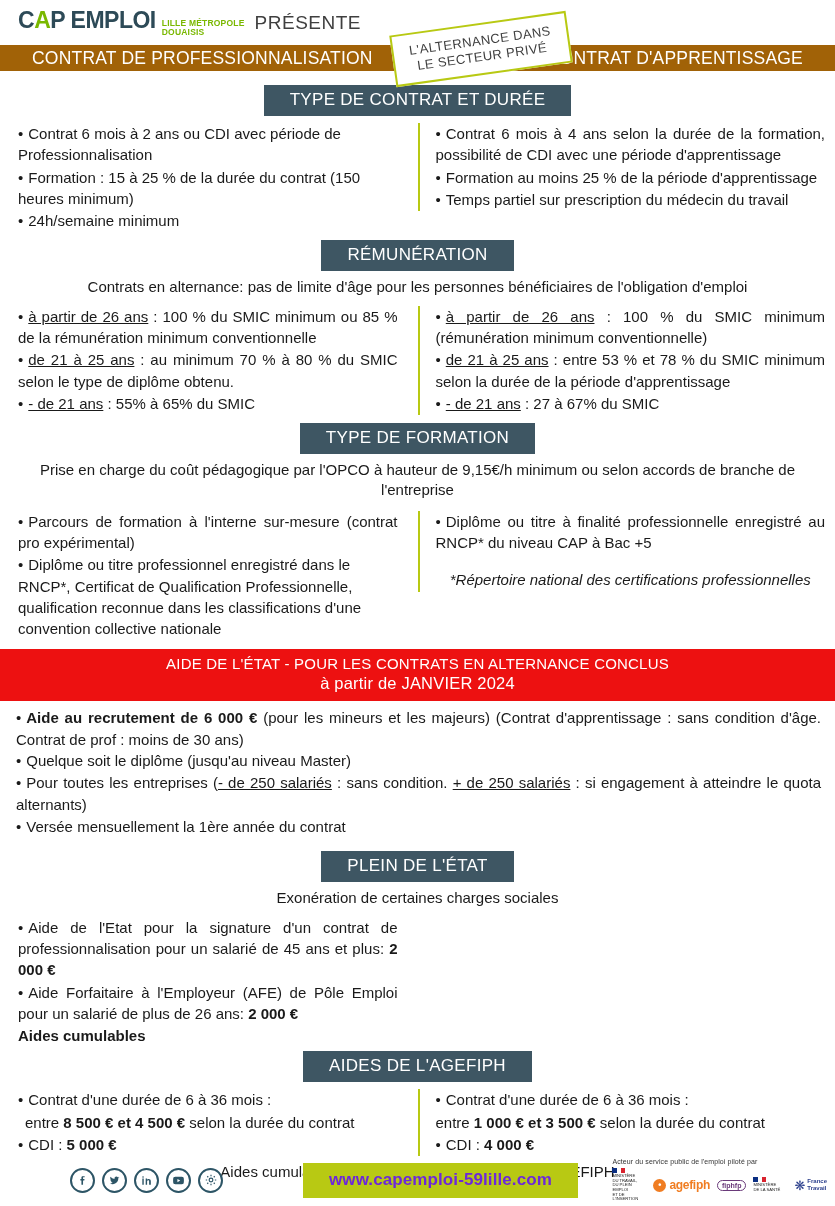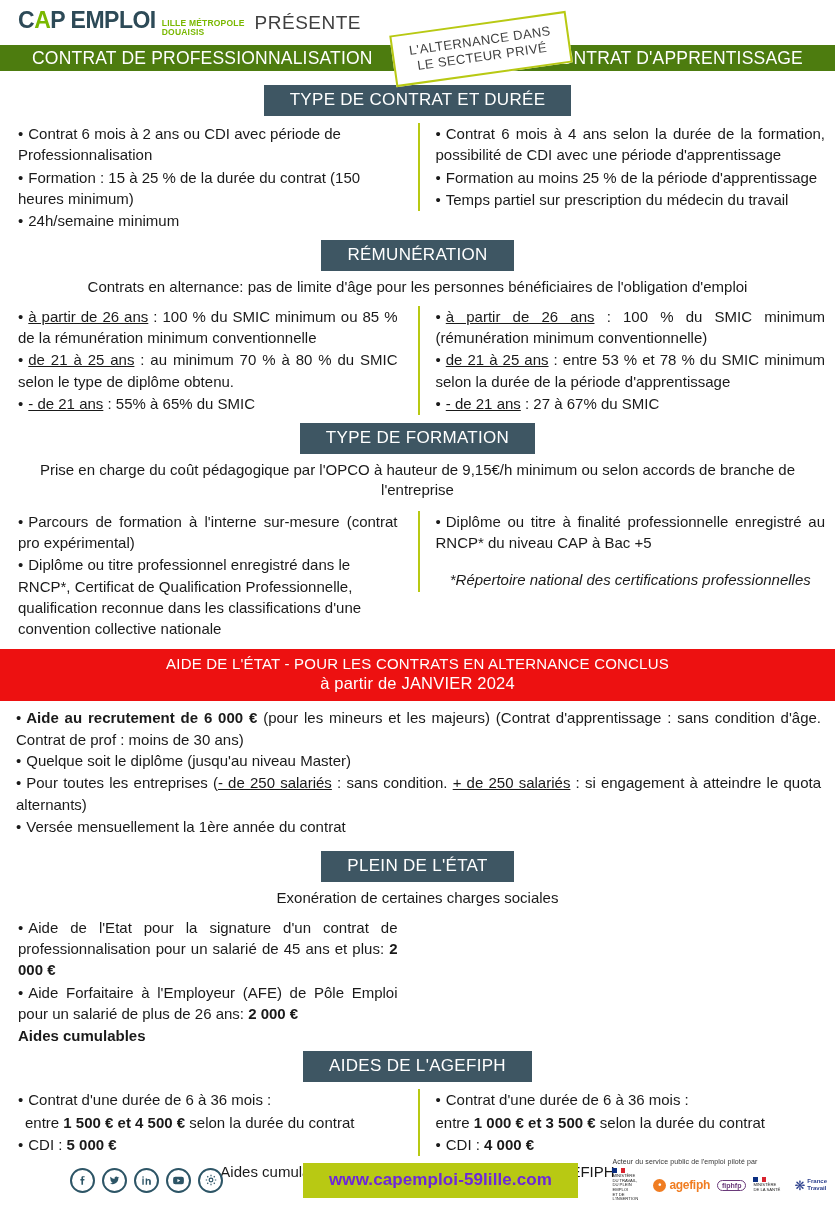--- a/index.html
+++ b/index.html
@@ -55,21 +55,21 @@
     font-size: 19px;
     color: #3f3f3f;
     letter-spacing: 0.5px;
     margin-left: 6px;
   }
 
   
   .greenband {
     position: relative;
     height: 26px;
-    background: #4d7c0f;
+    background: #a16207;
     display: flex;
     align-items: center;
     justify-content: space-between;
     padding: 0 16px;
   }
   .greenband .bandlabel {
     color: #ffffff;
     font-size: 17.5px;
     letter-spacing: 0.2px;
     white-space: nowrap;
@@ -367,21 +367,21 @@
     </div>
     <div class="col right"></div>
   </div>
 
   <div class="sec-hdr-wrap" style="margin-top:2px;">
     <div class="sec-hdr">AIDES DE L'AGEFIPH</div>
   </div>
   <div class="twocol" style="padding-top:7px;">
     <div class="col left">
       <p class="bullet">Contrat d'une durée de 6 à 36 mois :</p>
-      <p style="padding-left:7px;"><span>entre </span><span class="bold">1 500 €</span><span class="bold"> et </span><span class="bold">4 500 €</span><span> selon la durée du contrat</span></p>
+      <p style="padding-left:7px;"><span>entre </span><span class="bold">8 500 €</span><span class="bold"> et </span><span class="bold">4 500 €</span><span> selon la durée du contrat</span></p>
       <p class="bullet"><span>CDI : </span><span class="bold">5 000 €</span></p>
     </div>
     <div class="col right nojust">
       <p class="bullet">Contrat d'une durée de 6 à 36 mois :</p>
       <p><span>entre </span><span class="bold">1 000 €</span><span class="bold"> et </span><span class="bold">3 500 €</span><span> selon la durée du contrat</span></p>
       <p class="bullet"><span>CDI : </span><span class="bold">4 000 €</span></p>
     </div>
   </div>
   <div class="centered-note">Aides cumulables avec l'ensemble des aides de l'AGEFIPH</div>
 

